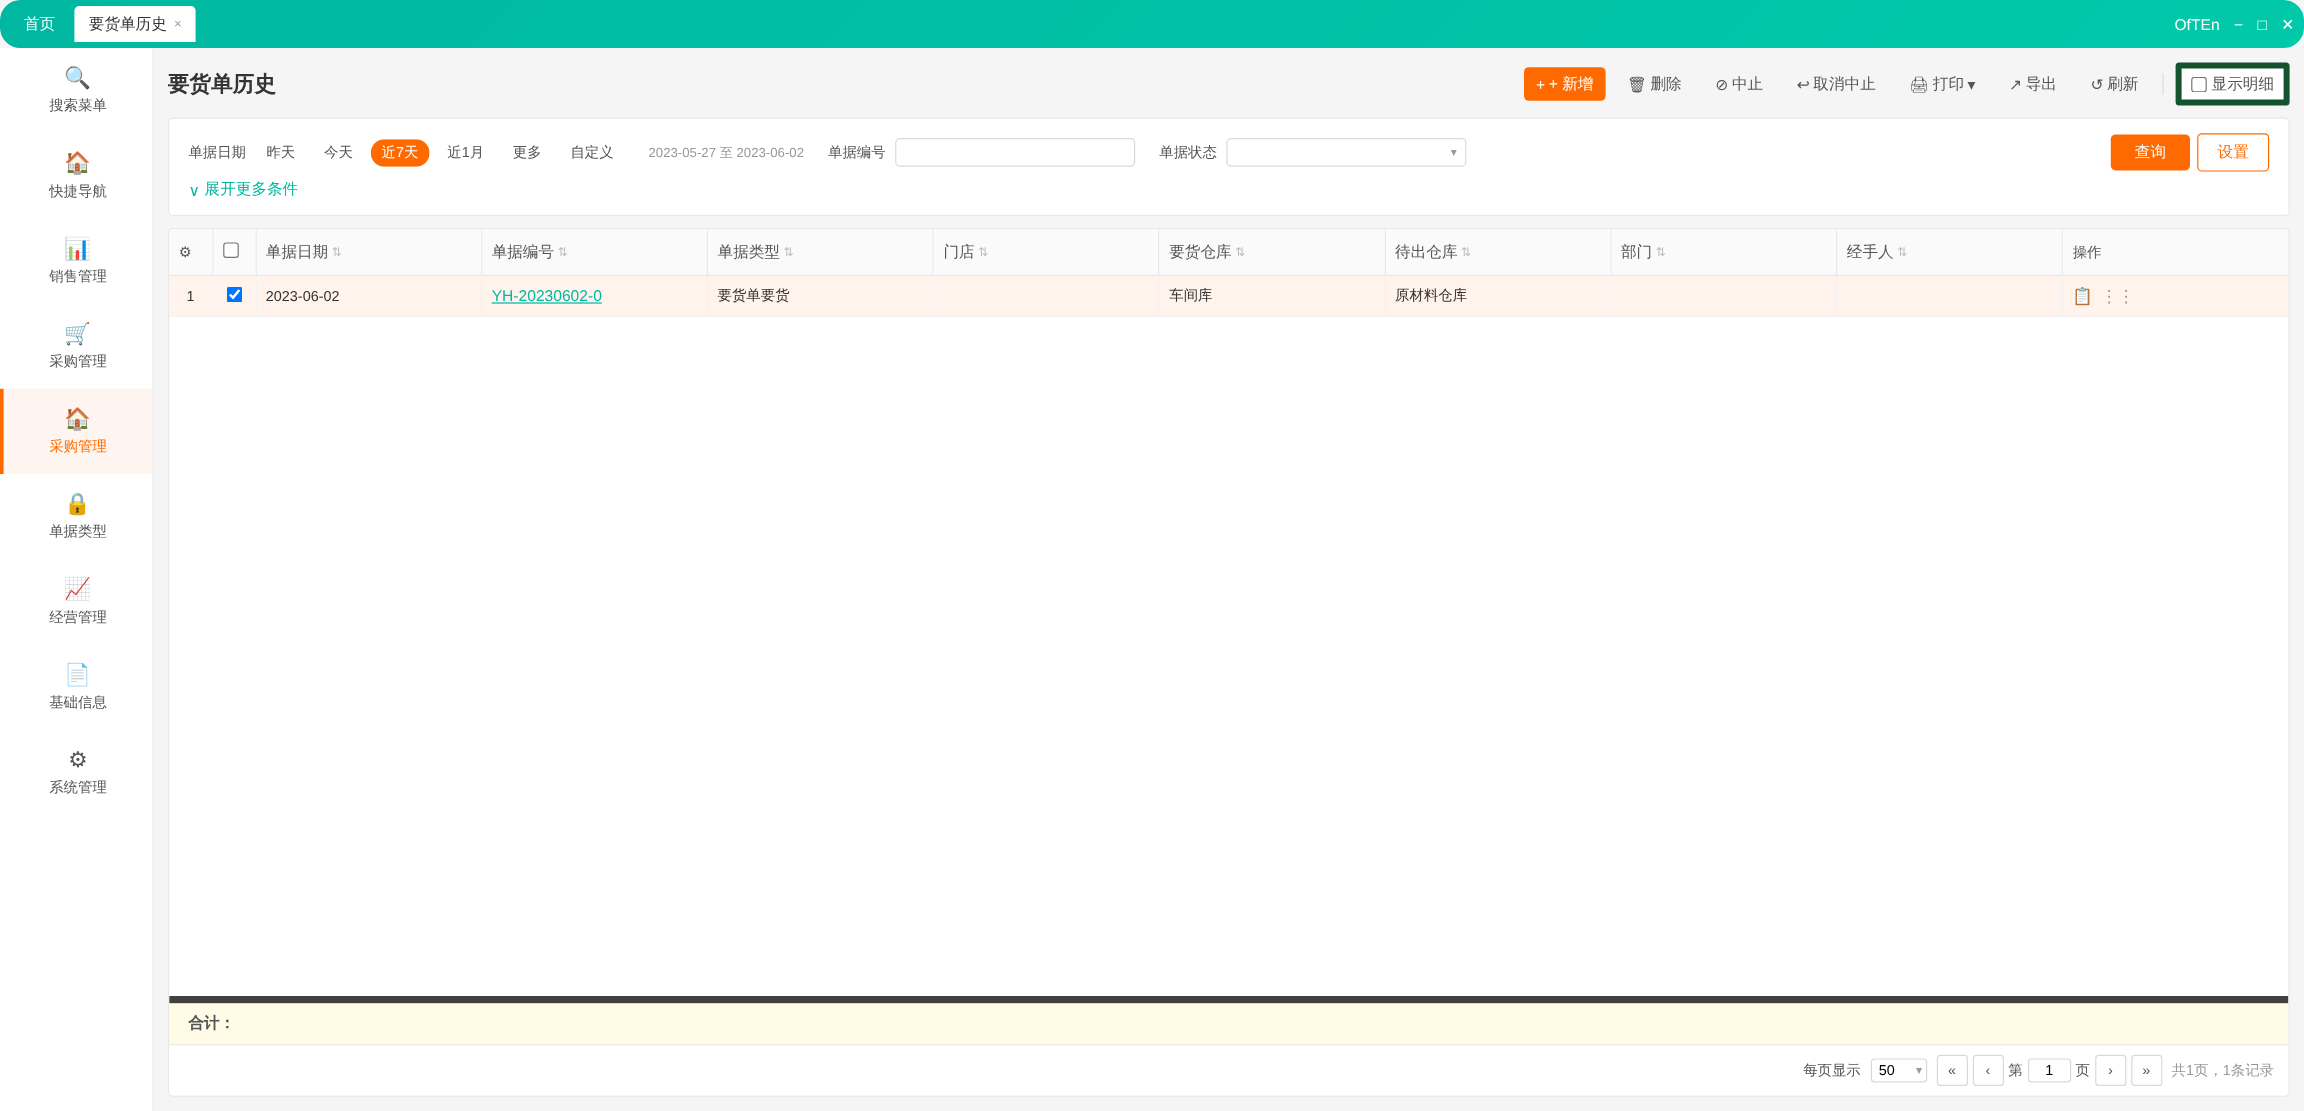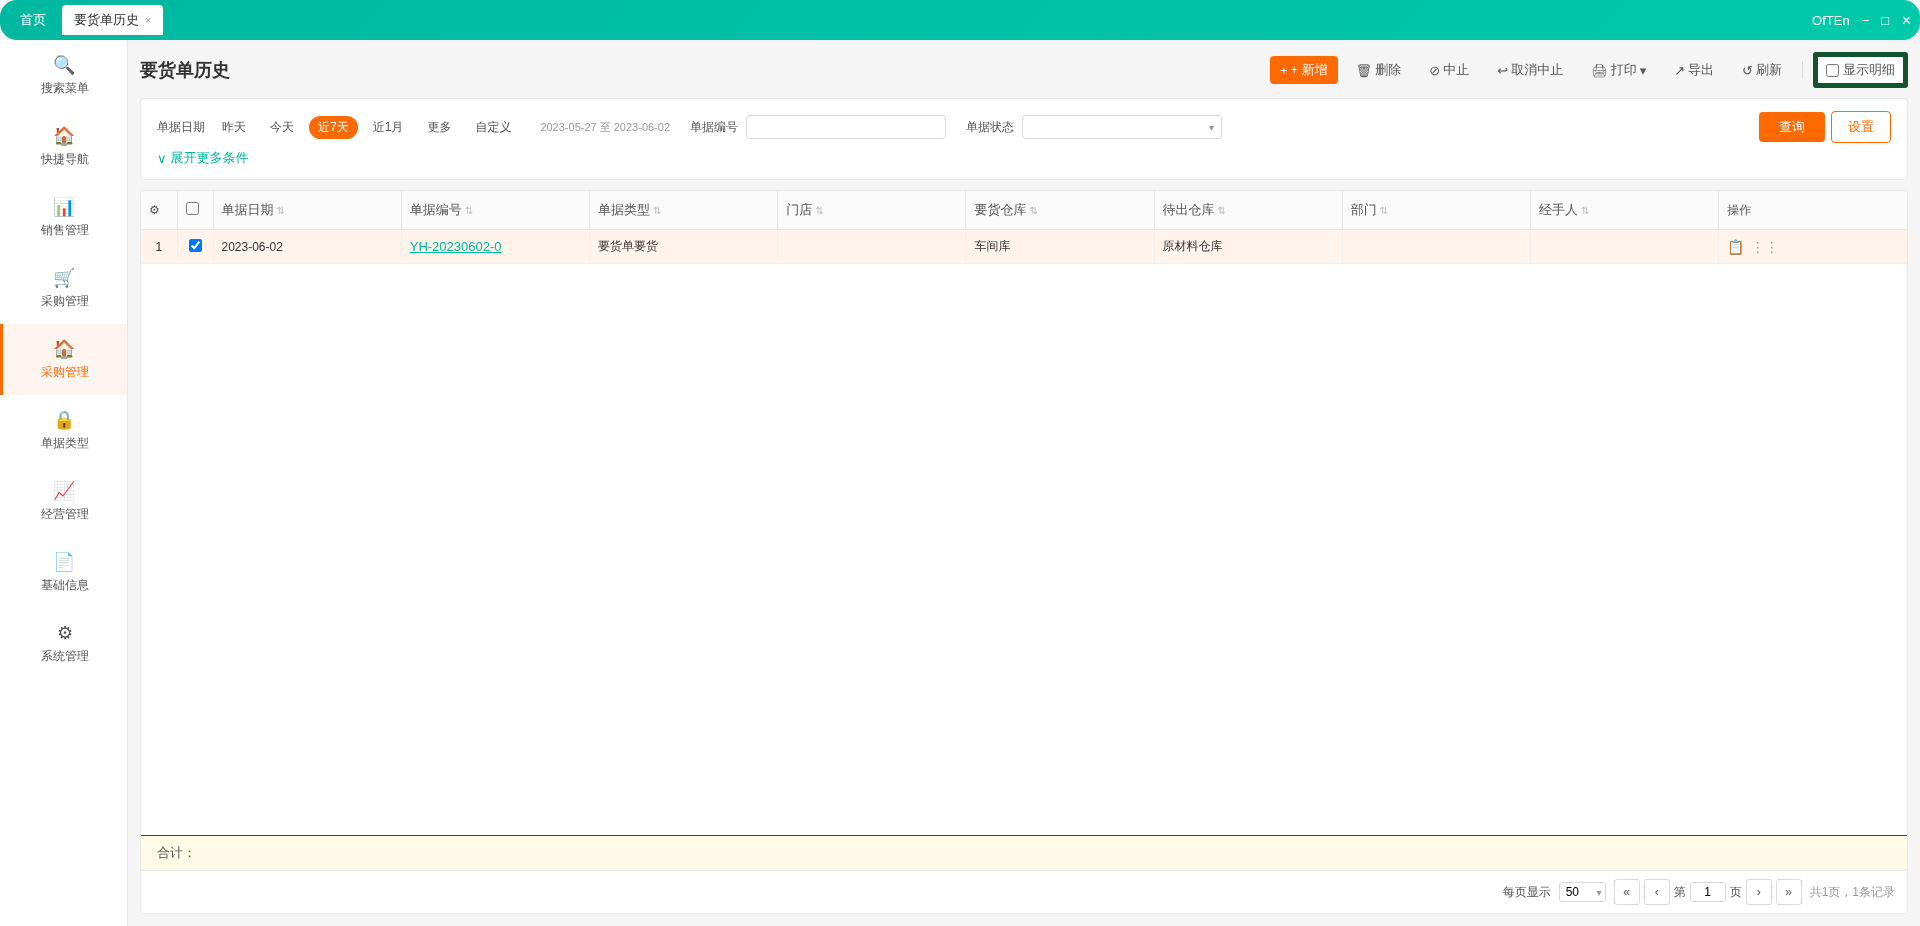--- a/index.html
+++ b/index.html
@@ -270,25 +270,26 @@
     .action-icons { display: flex; gap: 6px; align-items: center; }
     .action-icon { color: #999; cursor: pointer; font-size: 14px; }
 
     
     .settings-col { width: 36px; text-align: center; }
     .checkbox-col { width: 36px; text-align: center; }
 
     
     .summary-bar {
       background: #fffbe6;
-      border-top: 1px solid #404040;
+      border-top: 6px solid #404040;
       padding: 8px 16px;
       color: #555;
       font-size: 12px;
       flex-shrink: 0;
+      font-weight: bold;
     }
 
     
     .pagination-bar {
       display: flex;
       align-items: center;
       justify-content: flex-end;
       gap: 8px;
       padding: 8px 12px;
       background: #fff;

